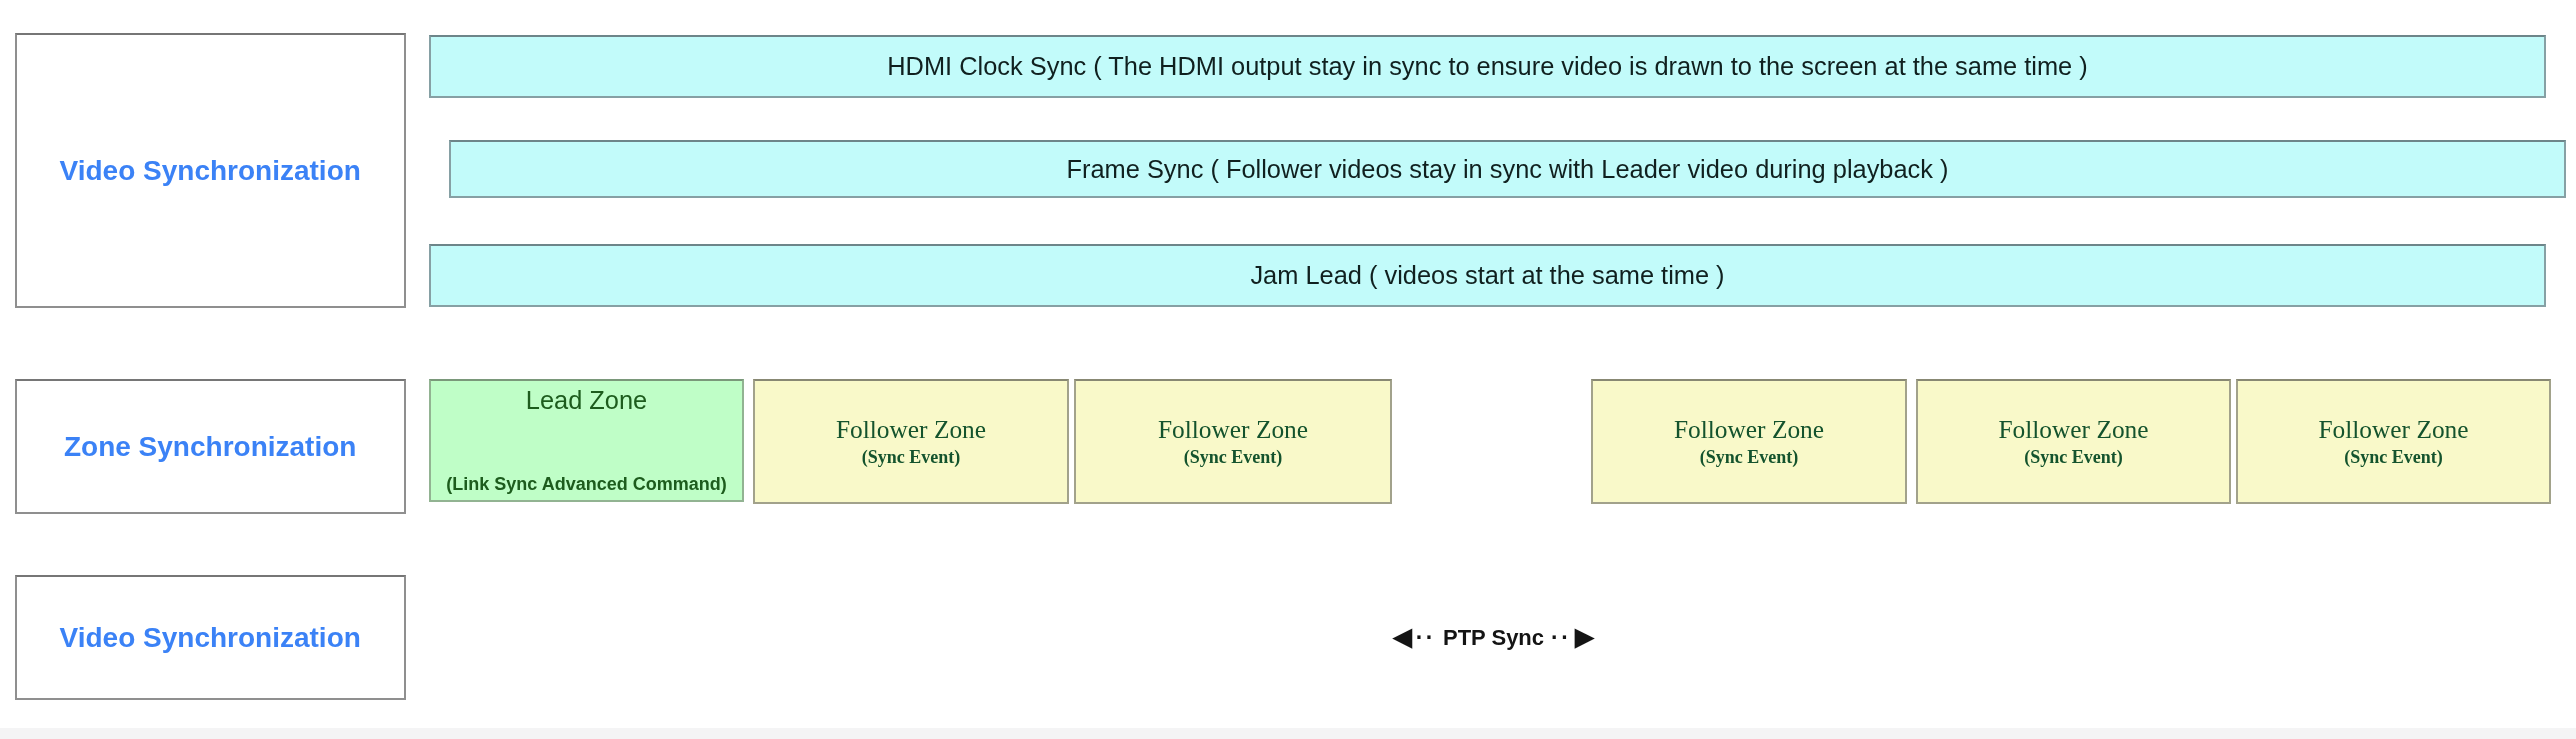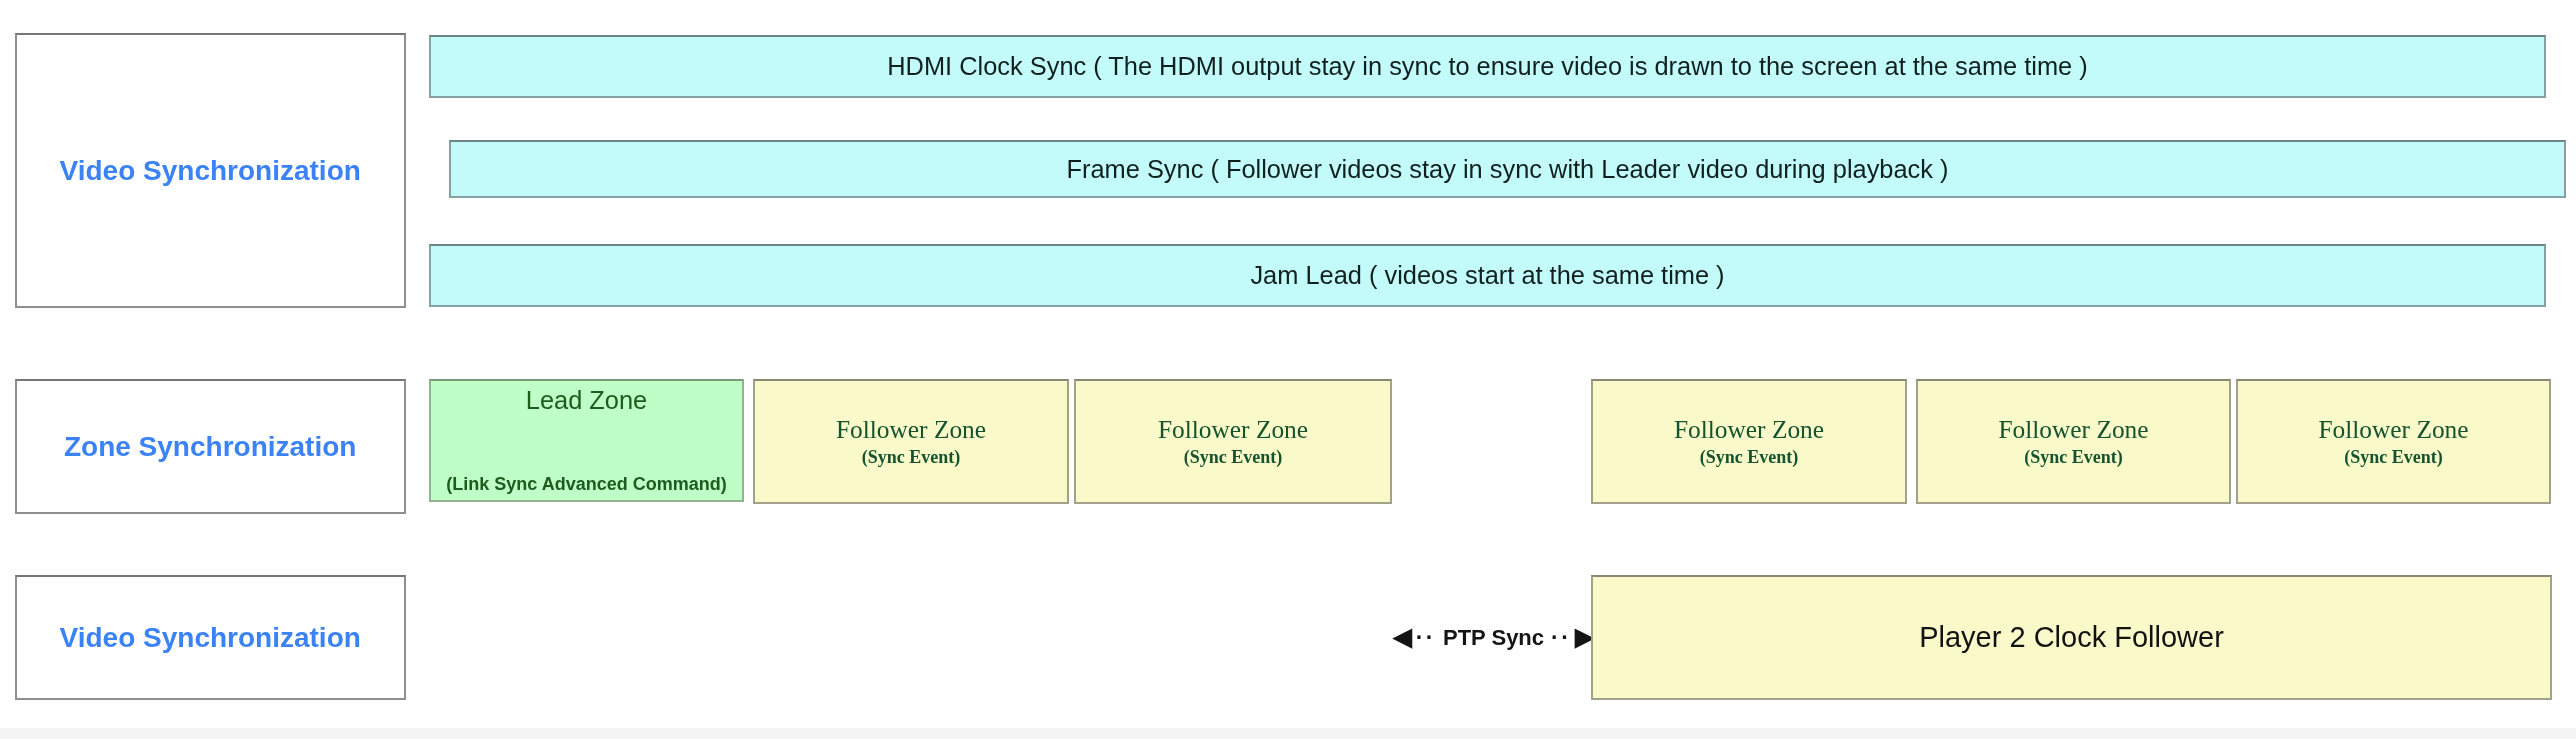--- a/index.html
+++ b/index.html
@@ -94,19 +94,16 @@
 
 
   <div class="connector" style="left:1393px; top:575px; width:201px; height:125px;">
     <span class="arrow">◀</span>
     <span class="dots">··</span>
     <span class="ptp-label">PTP Sync</span>
     <span class="dots">··</span>
     <span class="arrow">▶</span>
   </div>
 
-  <div class="box playerbox yellowbox" style="left:1591px; top:575px; width:961px; height:125px;">
-    <span class="player-follower-text">Player 2 Clock Follower</span>
-  </div>
 
   <div class="footer-strip"></div>
 </div>
 
 
 </body></html>

